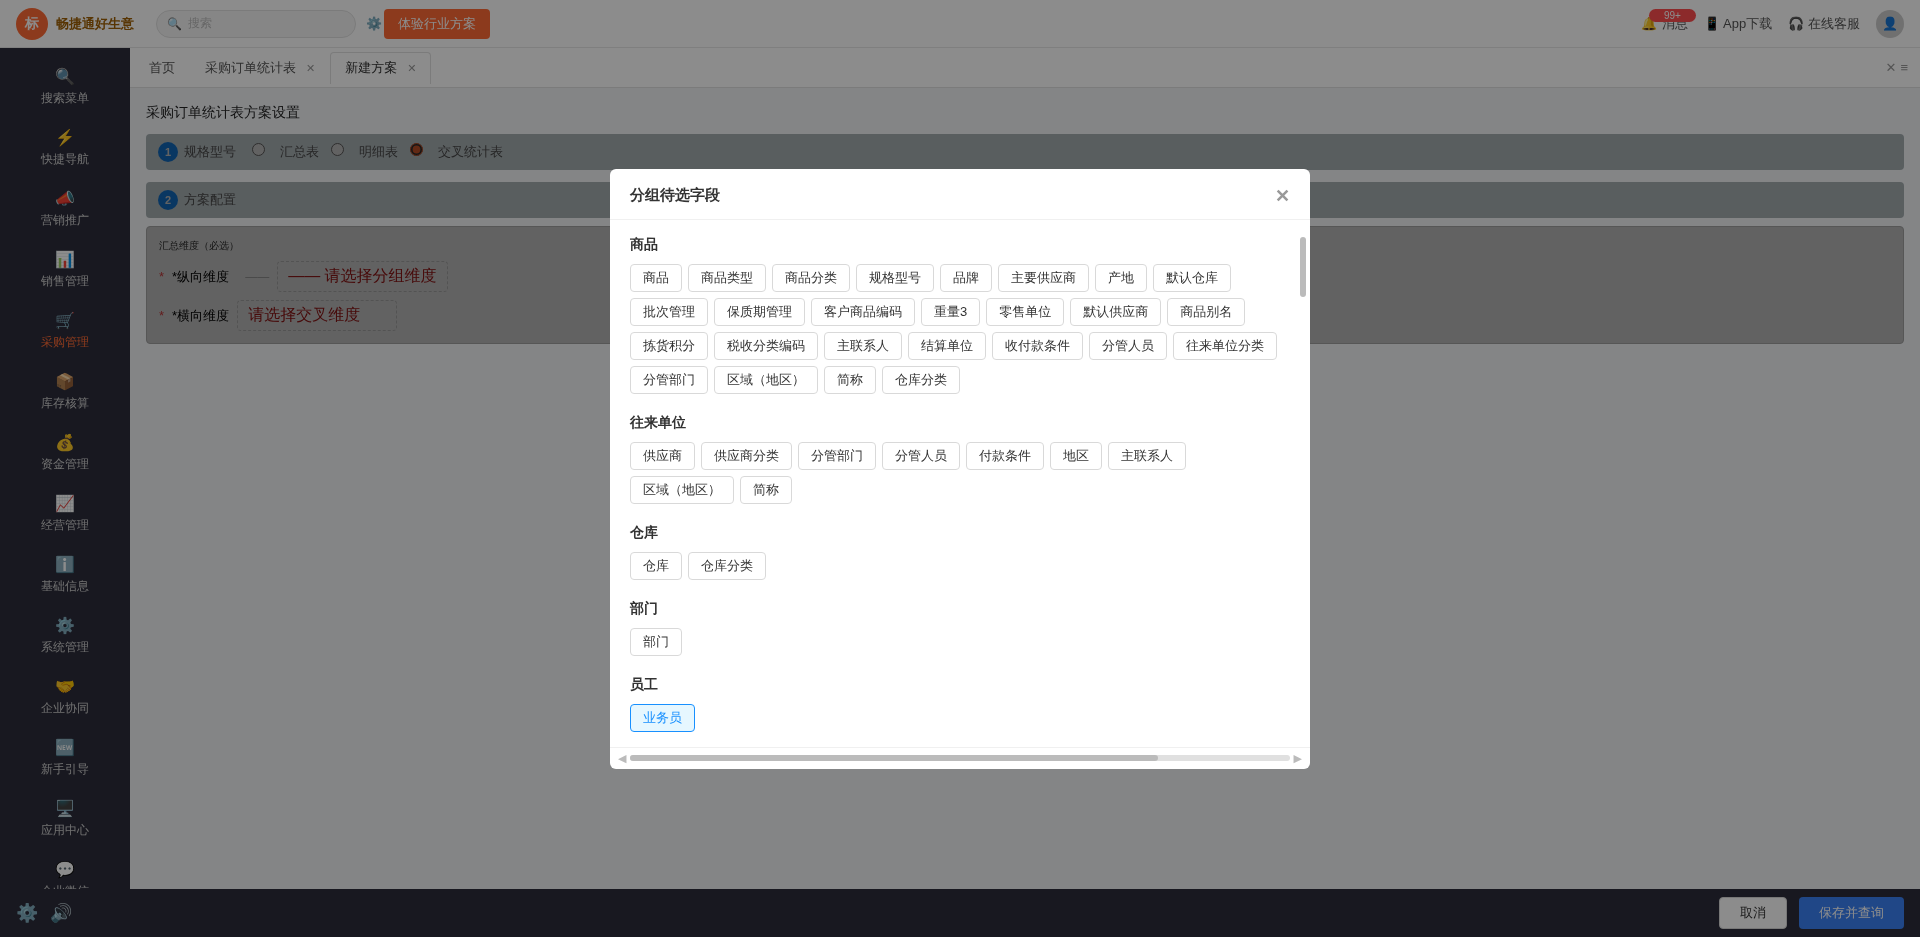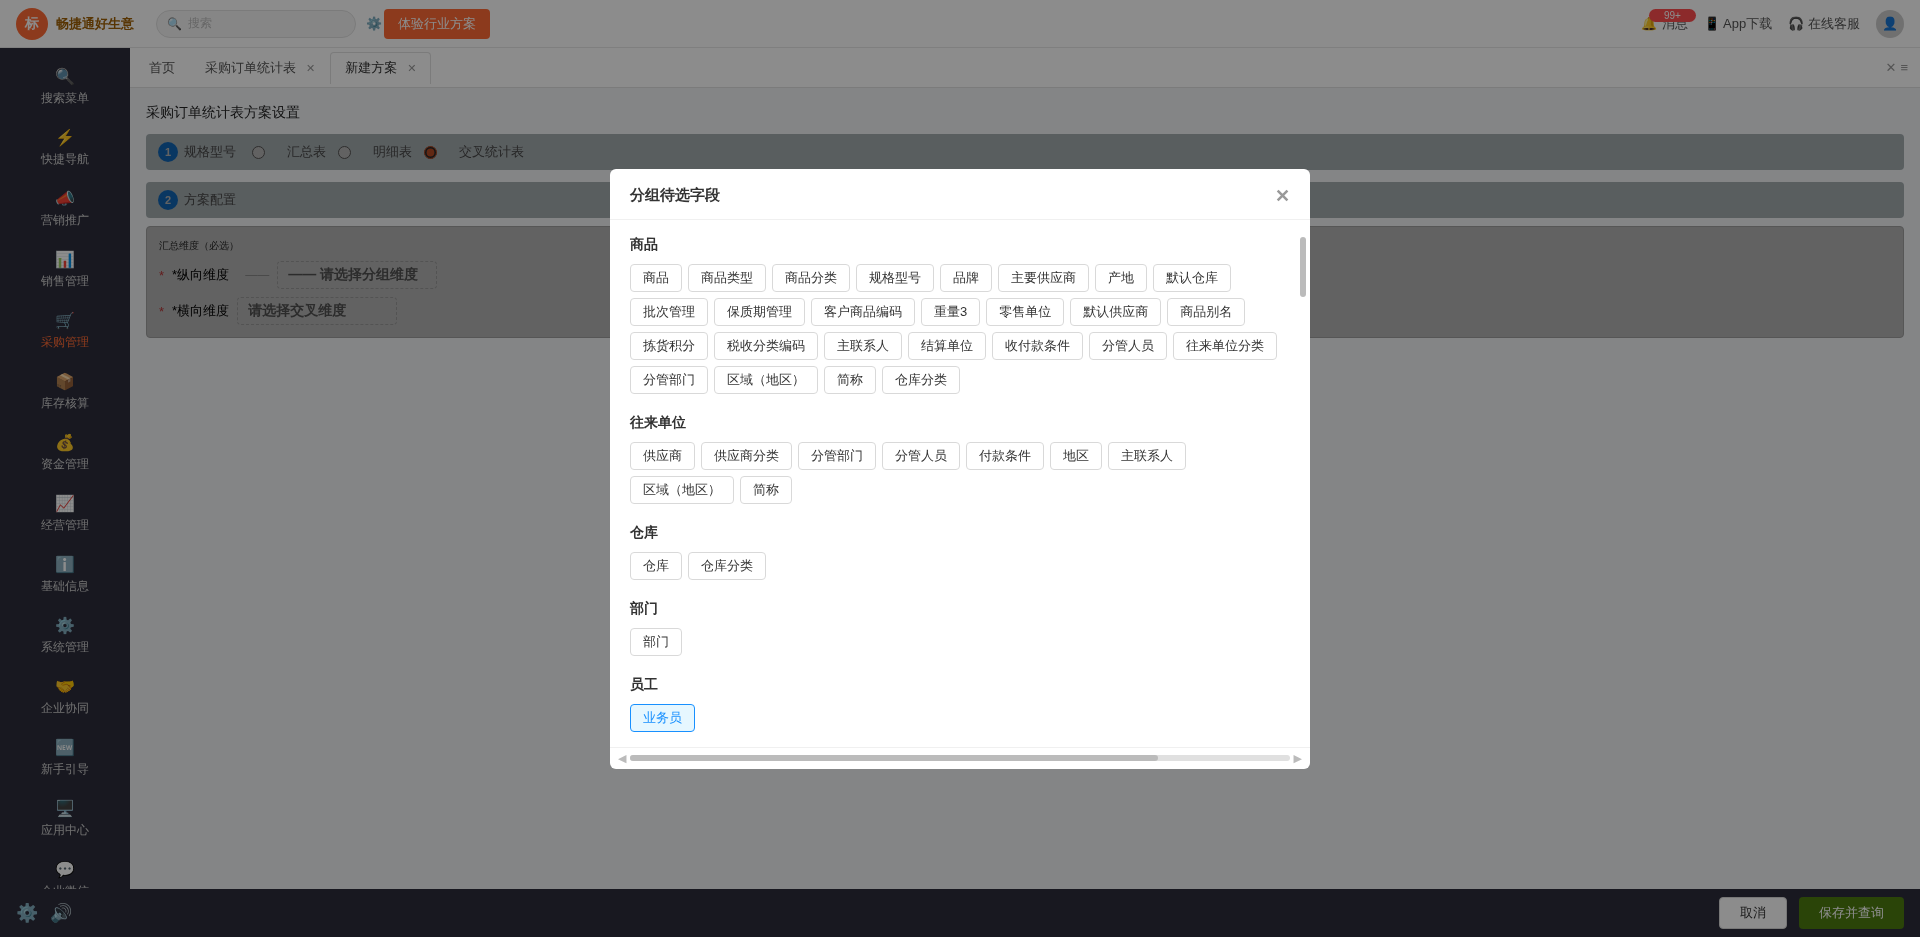--- a/index.html
+++ b/index.html
@@ -141,29 +141,28 @@
     }
     .step-num {
       width: 20px; height: 20px;
       border-radius: 50%;
       background: #ccc;
       color: #fff;
       display: flex; align-items: center; justify-content: center;
       font-size: 11px; font-weight: bold;
     }
     .step.active .step-num { background: #1890ff; }
-    .step-radio { display: flex; align-items: center; gap: 22px; color: #666; font-size: 13px; }
+    .step-radio { display: flex; align-items: flex-start; gap: 15px; color: #666; font-size: 13px; }
     .step-radio input[type=radio] { accent-color: #ff6b35; }
     .select-placeholder {
-      color: #737373; font-size: 14px;
+      color: #b91c1c; font-size: 16px;
       border: 1px dashed #d9d9d9;
       border-radius: 4px;
       padding: 4px 10px;
       min-width: 160px;
-      font-weight: bold;
     }
 
     
     .bottom-bar {
       position: fixed;
       bottom: 0; left: 0; right: 0;
       height: 48px;
       background: #2d2d3b;
       display: flex; align-items: center;
       padding: 0 16px;
@@ -171,21 +170,21 @@
     }
     .bottom-actions { margin-left: auto; display: flex; gap: 12px; }
     .btn-cancel {
       background: #fff; color: #333;
       border: 1px solid #d9d9d9;
       border-radius: 4px;
       padding: 6px 20px;
       cursor: pointer; font-size: 13px;
     }
     .btn-save {
-      background: #4d7c0f; color: #fff;
+      background: #3b82f6; color: #fff;
       border: none; border-radius: 4px;
       padding: 6px 20px;
       cursor: pointer; font-size: 13px;
     }
 
     
     .modal-overlay {
       position: fixed;
       top: 0; left: 0; right: 0; bottom: 0;
       background: rgba(0,0,0,0.45);

